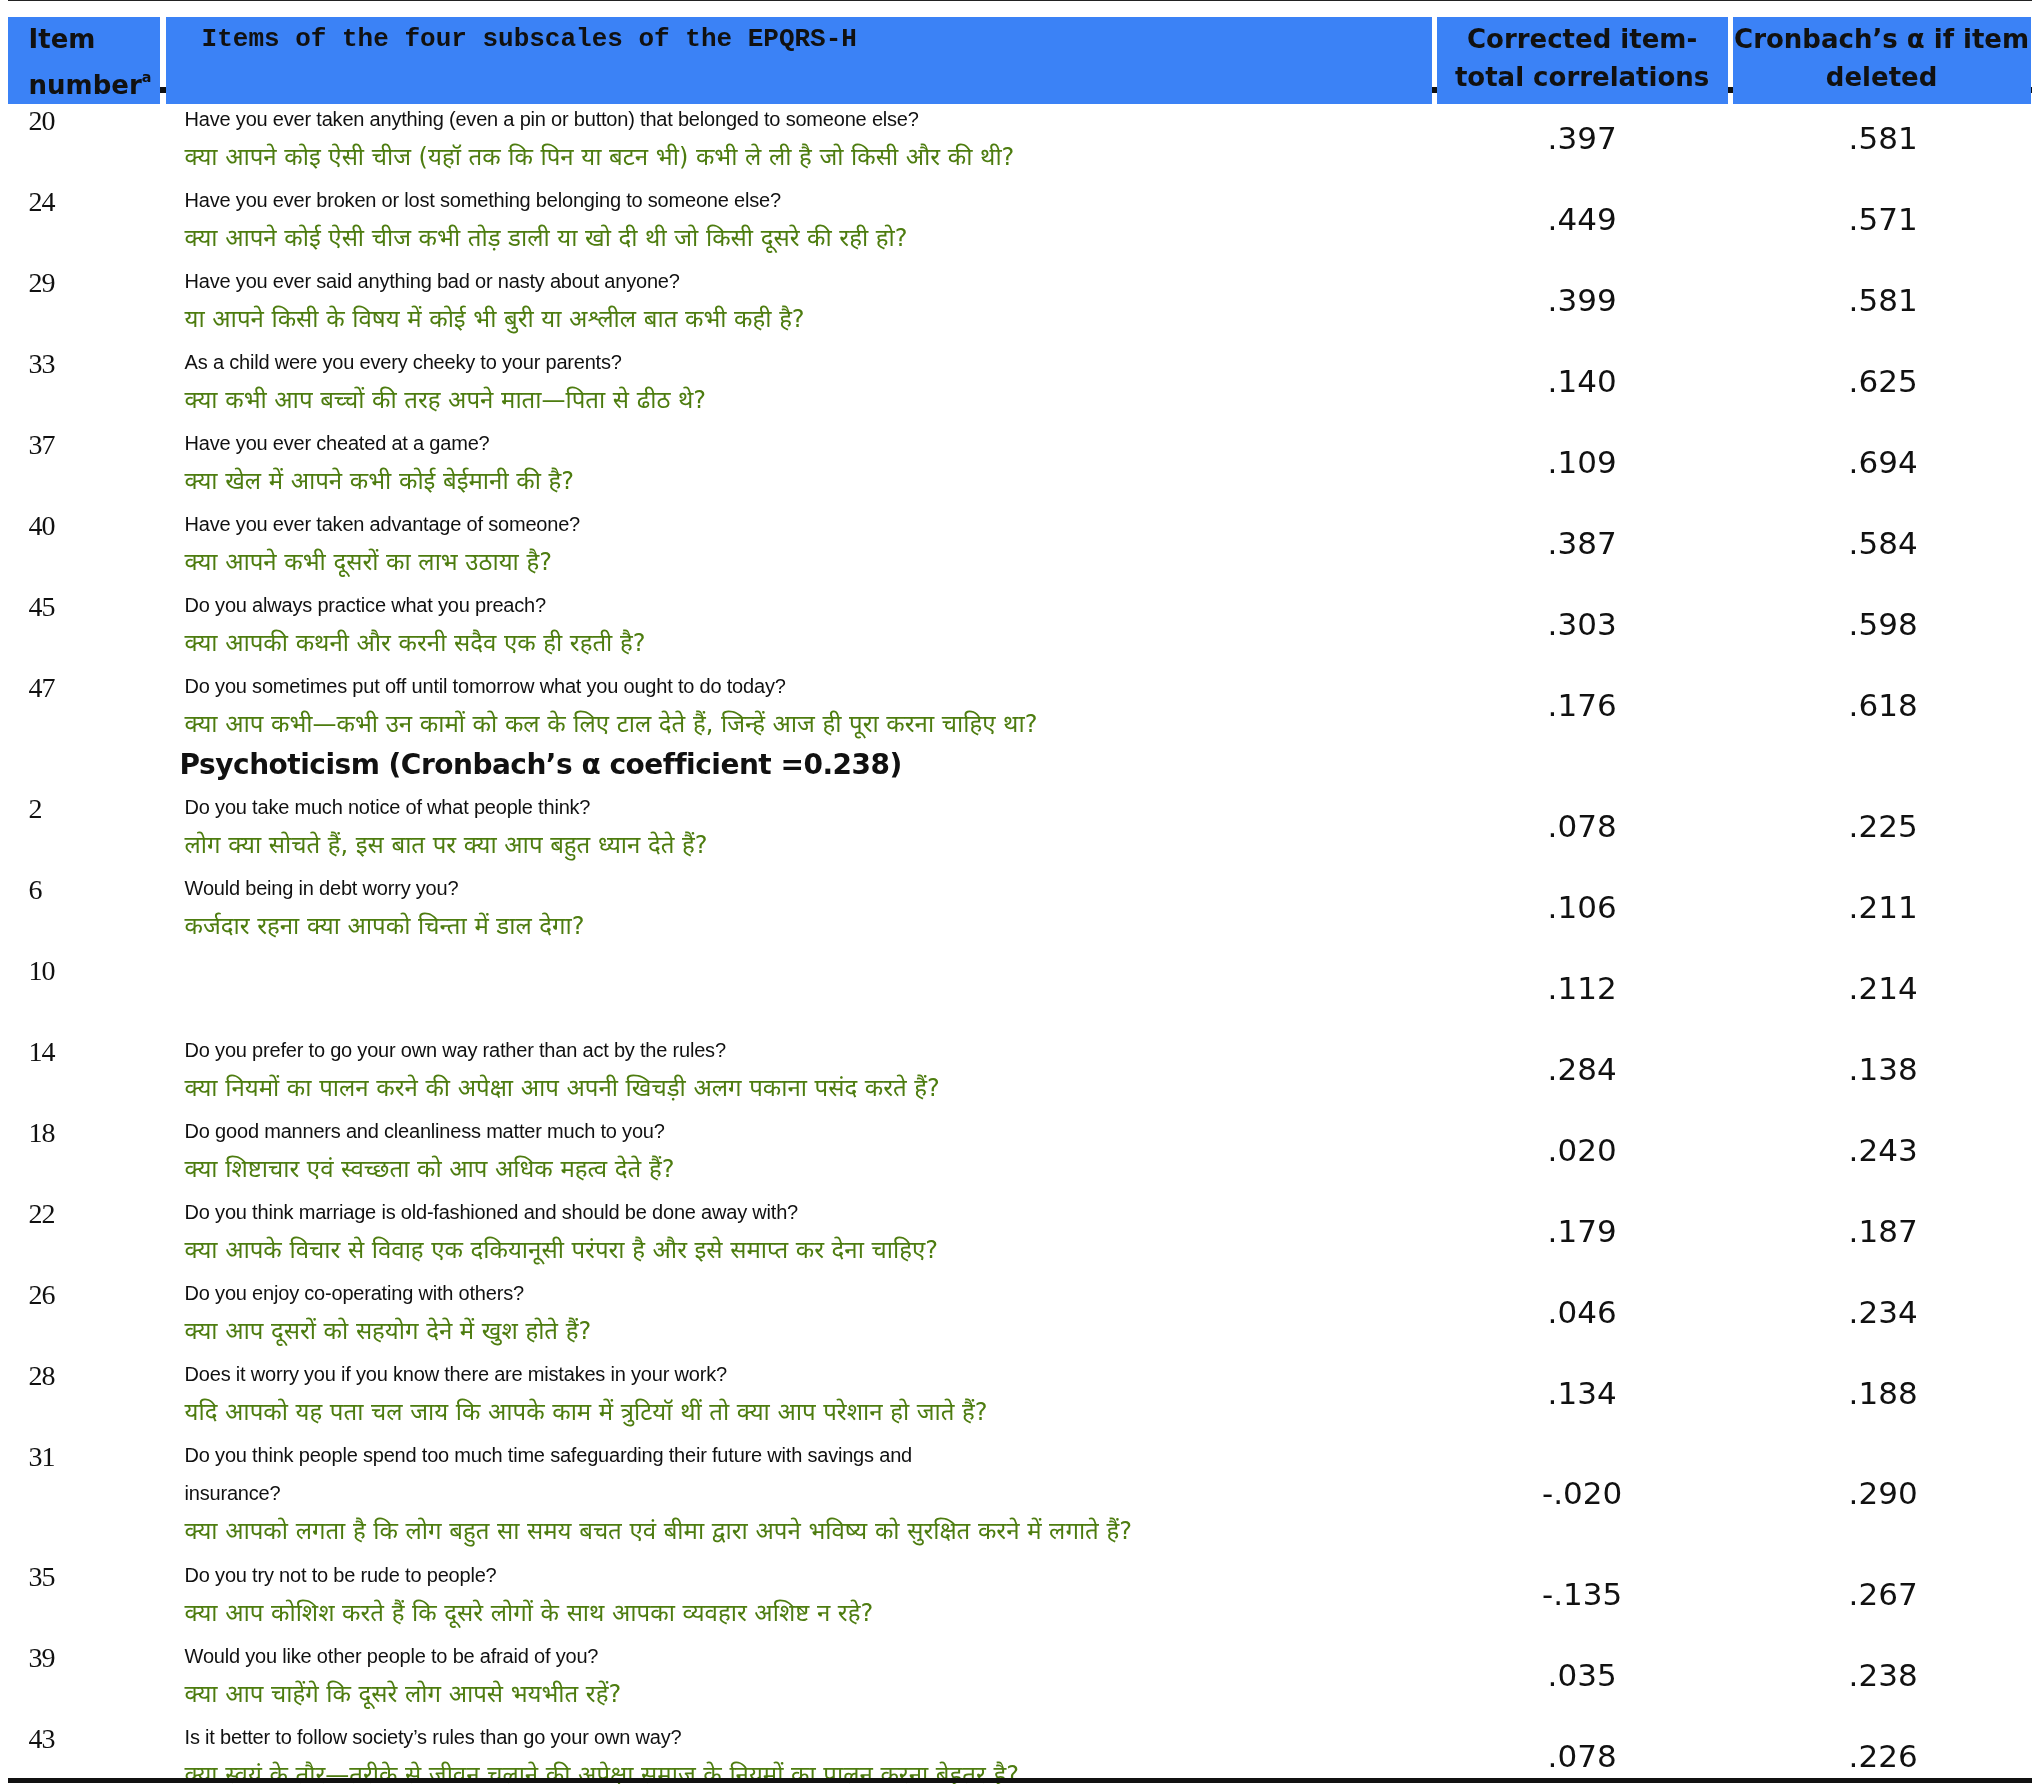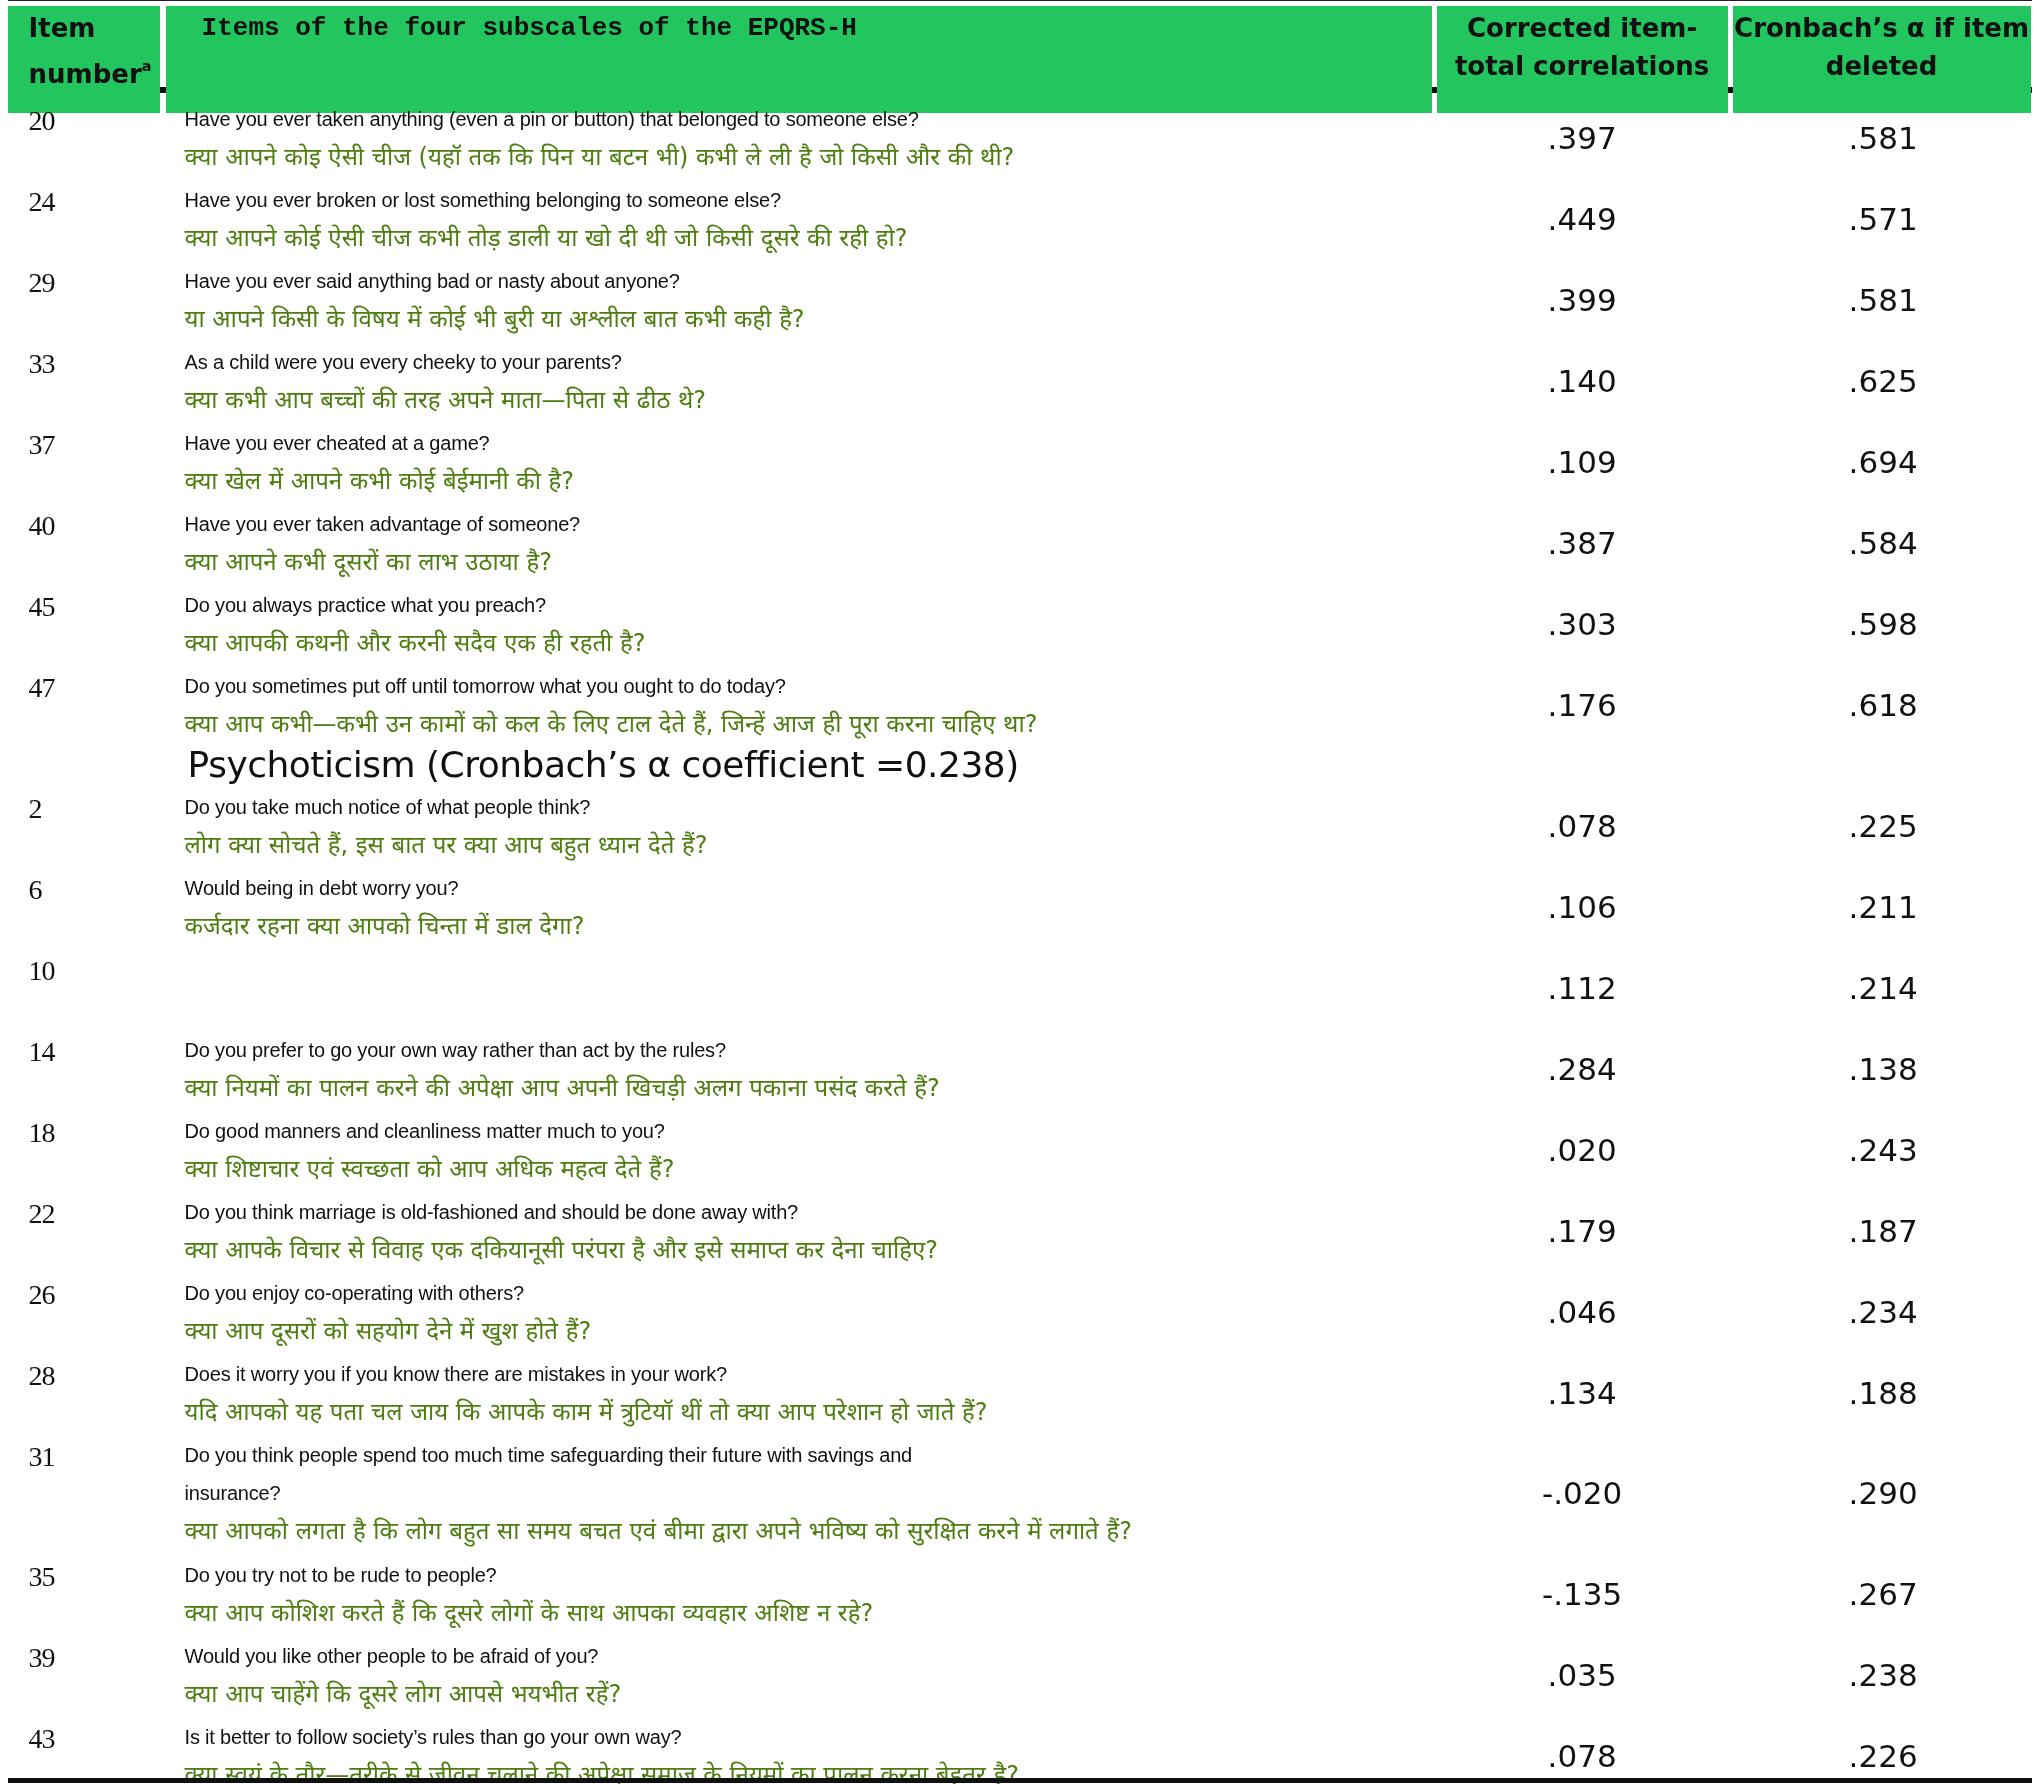--- a/index.html
+++ b/index.html
@@ -1,41 +1,41 @@
 <!DOCTYPE html>
 <html><head>
 <meta charset="utf-8">
 <style>
   html, body { margin: 0; padding: 0; background: #ffffff; }
   body { width: 2037px; height: 1785px; overflow: hidden; position: relative;
          font-family: "Liberation Sans", "DejaVu Sans", sans-serif; color: #111; }
   .table { position: absolute; left: 7.6px; top: 0; width: 2024px; }
   .thead { position: relative; height: 86px; border-top: 1.9px solid #222; }
-  .th { position: absolute; top: 5px; height: 107px; background: #22c55e;
+  .th { position: absolute; top: 16px; height: 87px; background: #3b82f6;
         font-family: "DejaVu Sans", sans-serif; font-weight: bold; font-size: 26px;
         line-height: 38px; box-sizing: border-box; padding-top: 2.9px; }
   .th.c1 { left: 0; width: 152px; padding-left: 21px; }
   .th.c2 { left: 158px; width: 1266px; padding-left: 36px; font-family: Liberation Mono, monospace; }
   .th.c3 { left: 1429px; width: 291px; text-align: center; }
   .th.c4 { left: 1725px; width: 298px; text-align: center; }
   .th sup { font-size: 14.3px; vertical-align: 11.5px; }
   .rule-thick { height: 5.7px; background: #111; }
   .tbody { position: relative; }
   .row { position: relative; height: 81px; }
   .row.tall { height: 120px; }
   .row.section { height: 40px; }
   .num { position: absolute; left: 21px; top: 7.6px; font-size: 28px; line-height: 34px;
          font-family: Liberation Serif, serif; letter-spacing: -1px; }
   .text { position: absolute; left: 177px; top: 3.8px; width: 1224px; }
   .en { font-size: 20px; line-height: 38px; white-space: nowrap;
         font-family: "Liberation Sans", sans-serif; letter-spacing: -0.2px; }
   .hi { font-size: 24px; line-height: 38px; white-space: nowrap; color: #4d7c0f;
         font-family: "DejaVu Sans", sans-serif; }
-  .section-title { position: absolute; left: 180px; top: 3.8px; font-size: 36px;
-        line-height: 34px; font-weight: normal; font-family: "DejaVu Sans", sans-serif;
+  .section-title { position: absolute; left: 172px; top: 3.8px; font-size: 28px;
+        line-height: 34px; font-weight: bold; font-family: "DejaVu Sans", sans-serif;
         letter-spacing: -0.5px; }
   .val { position: absolute; width: 191px; text-align: center; font-size: 31px;
          line-height: 34px; top: 25px; font-family: "DejaVu Sans", sans-serif; }
   .row.tall .val { top: 44px; }
   .val.corr { left: 1479px; }
   .val.alpha { left: 1780px; }
   .rule-bottom { position: absolute; left: 7.6px; top: 1778px; width: 2024px; height: 4.8px; background: #111; }
   .footer-cut { position: absolute; left: 29px; top: 1784px; width: 956px; height: 1px; }
 </style>
 </head>

